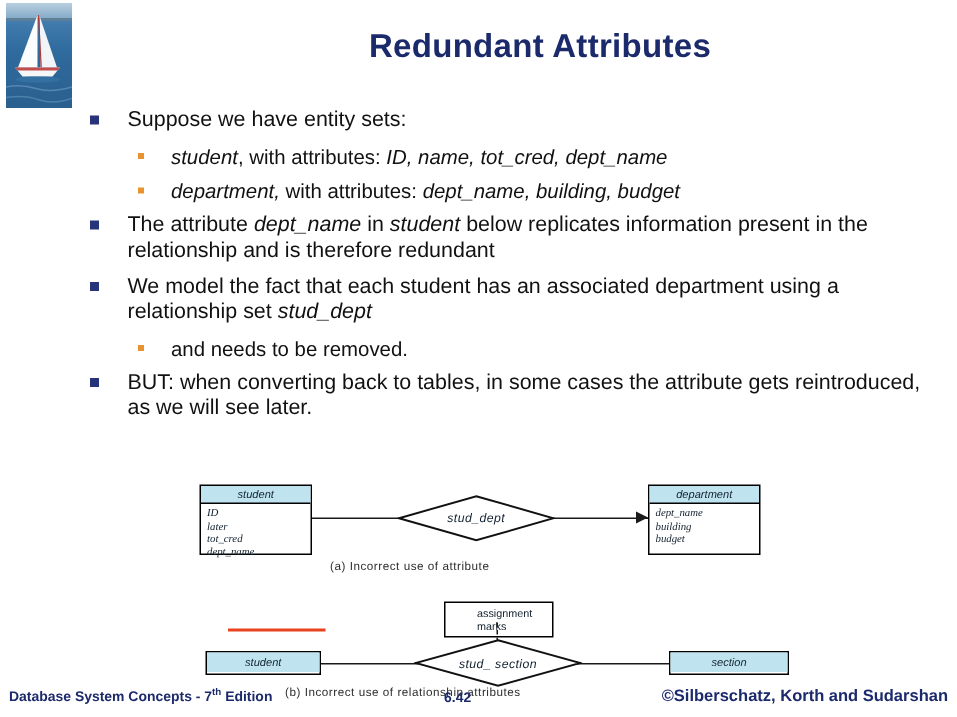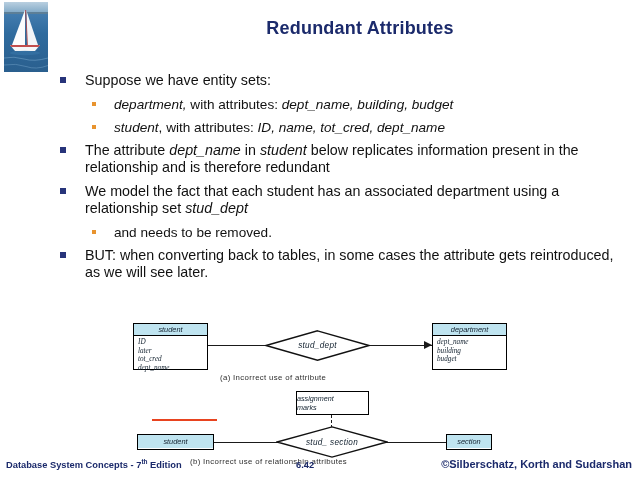--- a/index.html
+++ b/index.html
@@ -27,21 +27,21 @@
     border: 0;
   }
   #slide-logo svg { display: block; }
 
   #slide-title {
     position: absolute;
     left: 120px;
     top: 18px;
     width: 480px;
     text-align: center;
-    font-size: 18px;
+    font-size: 22px;
     font-weight: bold;
     color: #1b2a6b;
     letter-spacing: 0.2px;
   }
 
   
   #body-list {
     position: absolute;
     left: 52px;
     top: 72px;
@@ -113,25 +113,25 @@
     font-size: 7.2px;
     line-height: 8.6px;
     color: #11202e;
     font-family: Liberation Serif, serif;
   }
   .plain-box {
     position: absolute;
     border: 1.3px solid #000000;
     background: #ffffff;
     box-sizing: border-box;
-    padding: 2px 0 2px 0;
-    font-style: italic;
+    padding: 2px 0 2px 21px;
     font-size: 7.2px;
     line-height: 9px;
     color: #11202e;
+    margin-top: 10px;
   }
   .conn {
     position: absolute;
     background: #1a1a1a;
     height: 1.4px;
   }
   .dashed-conn {
     position: absolute;
     width: 0;
     border-left: 1.3px dashed #1a1a1a;
@@ -226,26 +226,26 @@
 
 <div id="body-list">
 
   <div class="lvl1">
     <span class="bullet-mark"></span>
     <span>Suppose we have entity sets:</span>
   </div>
 
   <div class="lvl2">
     <span class="bullet-mark"></span>
+    <span class="it">student</span><span>, with attributes: </span><span class="it">ID, name, tot_cred, dept_name</span>
+  </div>
+
+  <div class="lvl2">
+    <span class="bullet-mark"></span>
     <span class="it">department,</span><span> with attributes: </span><span class="it">dept_name, building, budget</span>
-  </div>
-
-  <div class="lvl2">
-    <span class="bullet-mark"></span>
-    <span class="it">student</span><span>, with attributes: </span><span class="it">ID, name, tot_cred, dept_name</span>
   </div>
 
   <div class="lvl1">
     <span class="bullet-mark"></span>
     <span>The attribute </span><span class="it">dept_name</span><span> in </span><span class="it">student</span><span> below replicates information present in the relationship and is therefore  redundant</span>
   </div>
 
   <div class="lvl1">
     <span class="bullet-mark"></span>
     <span>We model the fact that each student has an associated department using a relationship set </span><span class="it">stud_dept</span>
@@ -315,21 +315,21 @@
     <div class="ent-head noborder" style="height:13.4px; line-height:13.4px;">student</div>
   </div>
 
   <div class="diamond-wrap" style="left:276px; top:114px; width:112px; height:32px;">
     <svg width="112" height="32" viewBox="0 0 112 32" xmlns="http://www.w3.org/2000/svg">
       <polygon points="56,0.8 111,16 56,31.2 1,16" fill="#ffffff" stroke="#111111" stroke-width="1.3"></polygon>
     </svg>
     <div class="diamond-label">stud_ section</div>
   </div>
 
-  <div class="ent-box" style="left:446px; top:122px; width:46px; height:16px;">
+  <div class="ent-box" style="left:446px; top:122px; width:80px; height:16px;">
     <div class="ent-head noborder" style="height:13.4px; line-height:13.4px;">section</div>
   </div>
 
   <div class="fig-caption" style="left:190px; top:145px; width:260px;">(b) Incorrect use of relationship attributes</div>
 
 </div>
 
 <div id="footer-left">
   <span>Database System Concepts - 7</span><sup>th</sup><span> Edition</span>
 </div>

